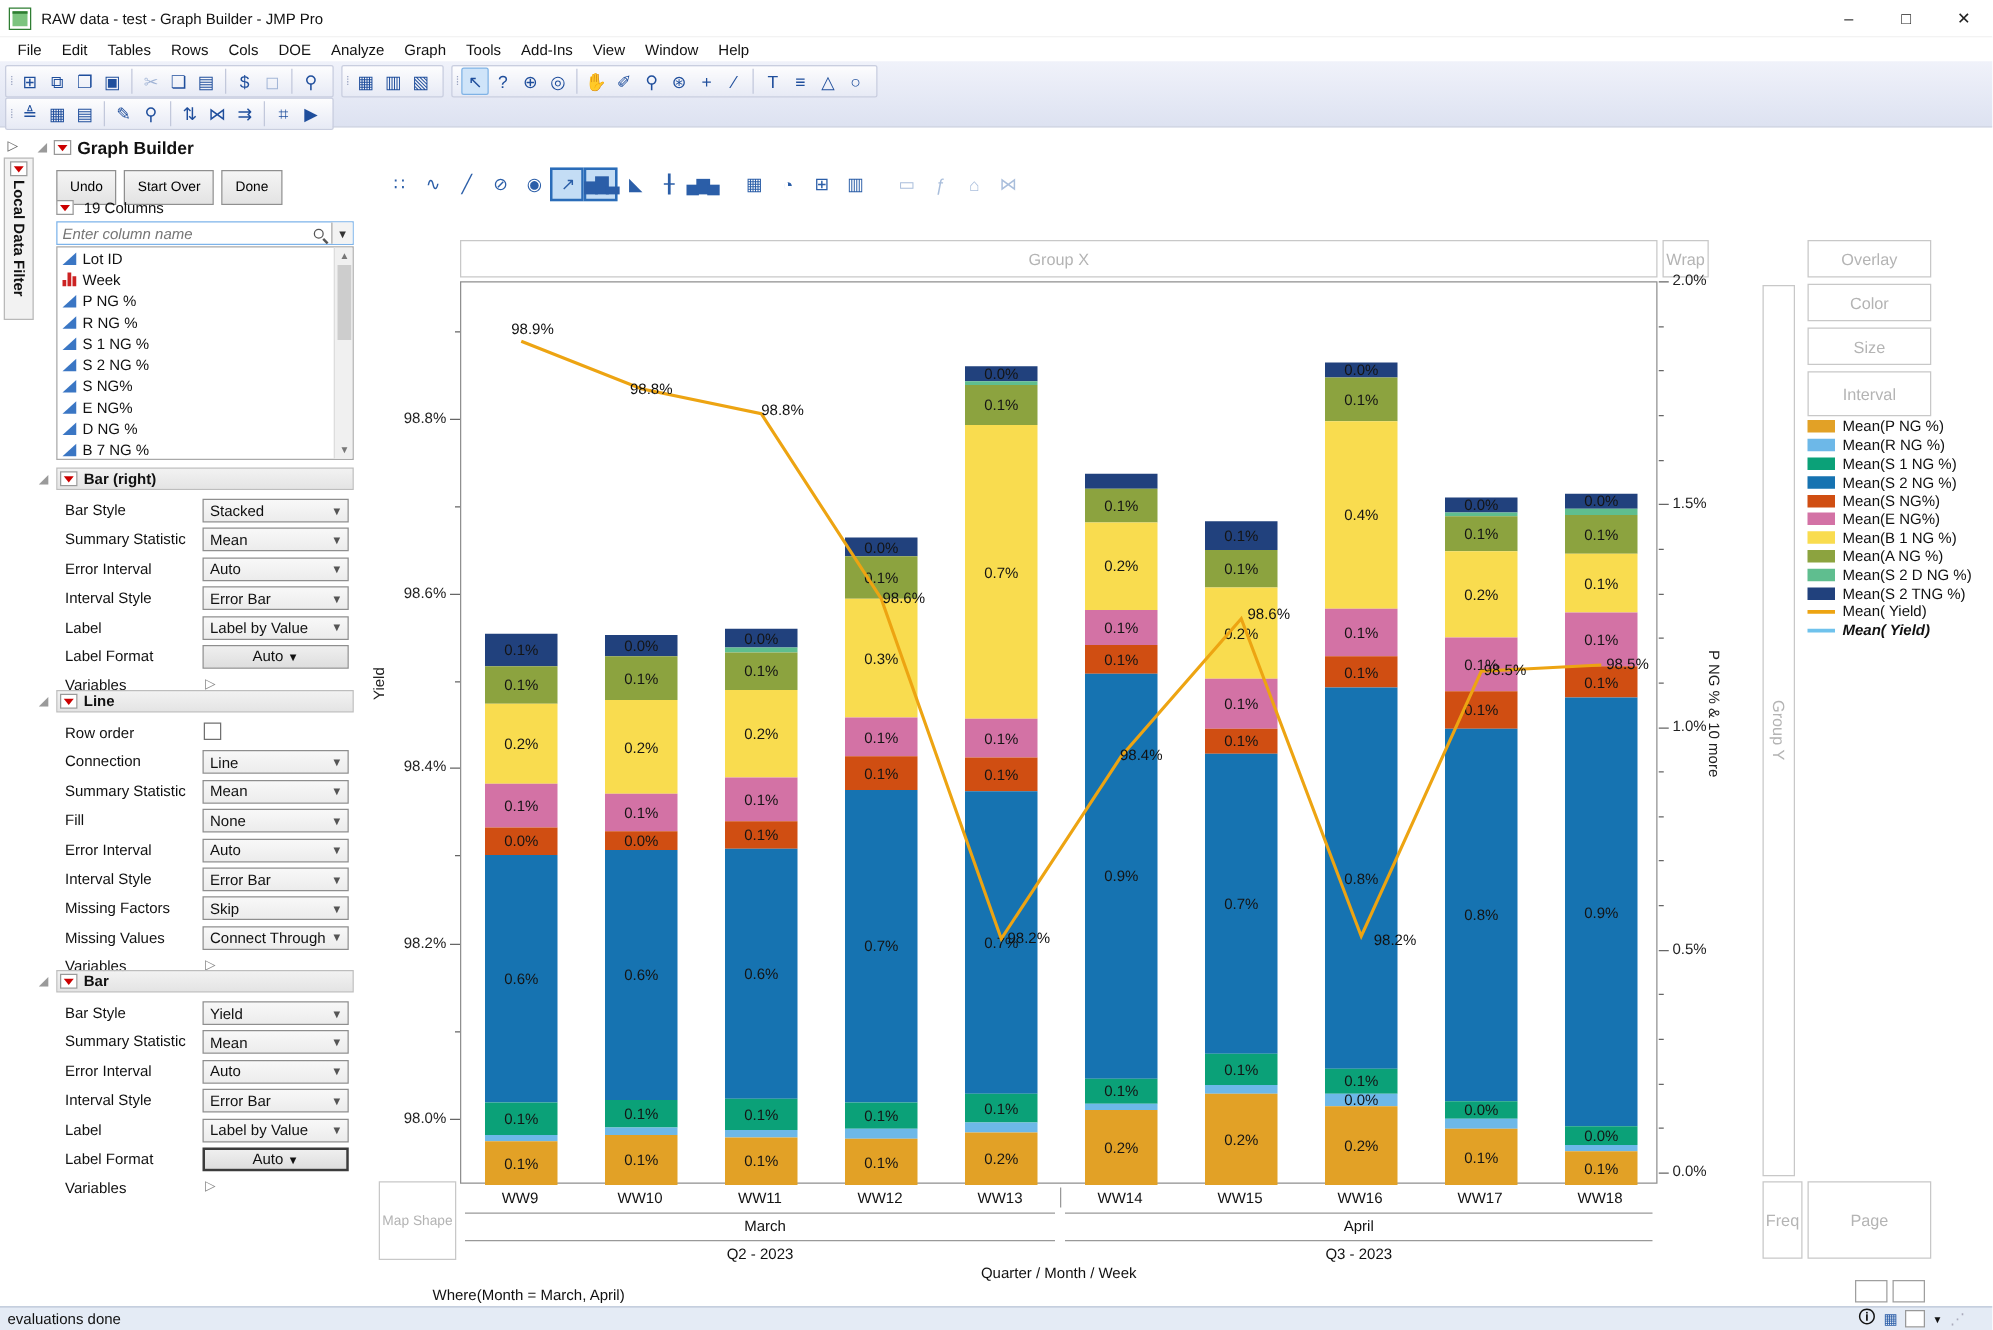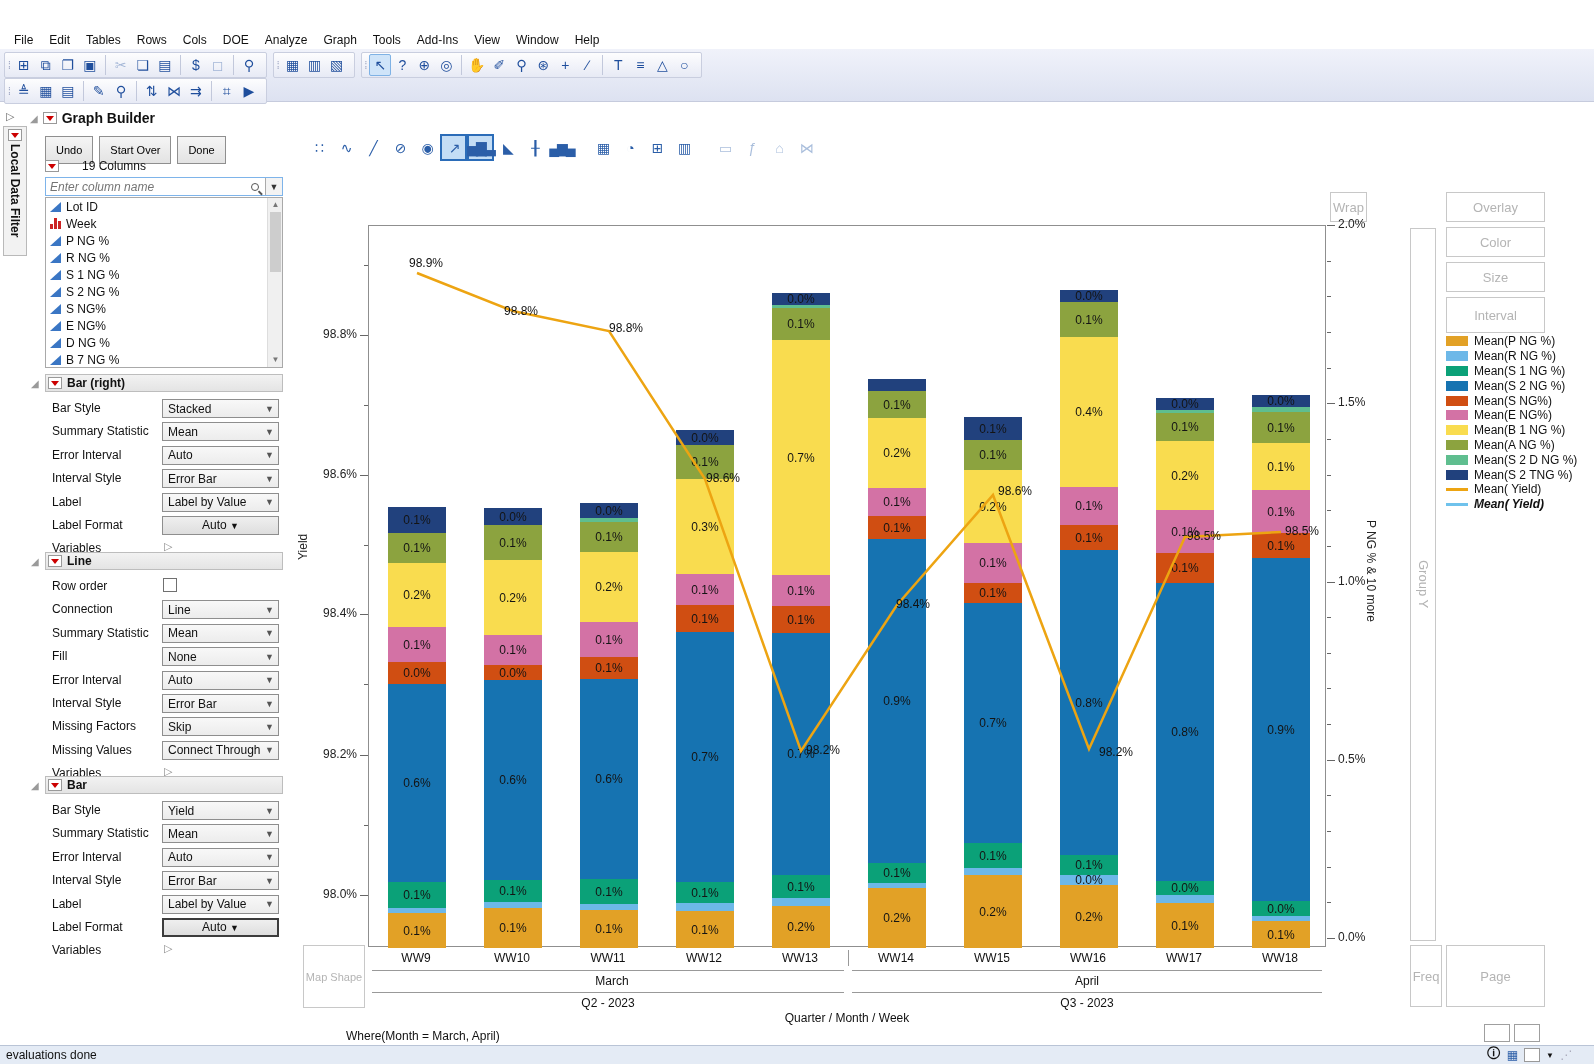--- a/index.html
+++ b/index.html
@@ -33,21 +33,21 @@
 
   .red-tri-btn { width:14px; height:12px; background:#fff; border:1px solid #999; display:inline-flex; align-items:center; justify-content:center; flex:none; }
   .red-tri-btn:before { content:""; border:4px solid transparent; border-top:5px solid #c00; margin-top:4px; }
   .gray-collapse { color:#9a9a9a; font-size:10px; }
 
   #gb-header { left:30px; top:110px; display:flex; align-items:center; gap:5px; }
   #gb-title { font-weight:bold; font-size:14px; }
 
   .btn { background:linear-gradient(#f5f5f5,#e3e3e3); border:1px solid #8f8f8f; padding:7px 10px; font-size:11px; text-align:center; }
   #undo-row { left:45px; top:136px; display:flex; gap:6px; }
-  #cols-hdr { left:45px; top:159px; display:flex; align-items:center; gap:23px; font-size:12px; }
+  #cols-hdr { left:45px; top:159px; display:flex; align-items:center; gap:8px; font-size:12px; }
 
   #col-search { left:45px; top:177px; width:238px; height:19px; border:1px solid #7eb4ea; background:#fff; display:flex; align-items:center; }
   #col-search input { border:none; outline:none; flex:1; font-style:italic; color:#777; font-size:12px; padding-left:4px; font-family:inherit; background:transparent; }
   .mag { width:8px; height:8px; border:1.5px solid #555; border-radius:50%; position:relative; flex:none; margin-right:6px; }
   .mag:after { content:""; position:absolute; width:5px; height:1.5px; background:#555; transform:rotate(45deg); left:6px; top:8px; }
   #col-search .dd { width:17px; height:17px; border-left:1px solid #aaa; display:flex; align-items:center; justify-content:center; color:#333; font-size:9px; flex:none; background:#f3f3f3; }
 
   #col-list { left:45px; top:197px; width:238px; height:171px; border:1px solid #a9a9a9; background:#fff; overflow:hidden; }
   .col-item { display:flex; align-items:center; gap:5px; height:17px; padding-left:4px; }
   .tri-cont { width:0; height:0; border-left:11px solid transparent; border-bottom:10px solid #3a76c4; }
@@ -107,20 +107,29 @@
 
   #statusbar { left:0; top:1045px; width:1594px; height:19px; background:#e4ebf5; border-top:1px solid #b9c4d6; display:flex; align-items:center; padding:0 6px; }
   #status-icons { margin-left:auto; display:flex; align-items:center; gap:6px; padding-right:16px; }
   .corner-box { position:absolute; width:26px; height:18px; border:1px solid #9f9f9f; background:#fff; top:1024px; }
 </style>
 </head>
 <body>
 
 <div id="page">
 
+  <div class="abs" id="titlebar">
+    <div id="jmp-icon"></div>
+    <span>RAW data - test - Graph Builder - JMP Pro</span>
+    <div class="wbtns">
+      <div class="wbtn">–</div>
+      <div class="wbtn">□</div>
+      <div class="wbtn">✕</div>
+    </div>
+  </div>
 
   <div class="abs" id="menubar">
       <span class="menu-item">File</span>
       <span class="menu-item">Edit</span>
       <span class="menu-item">Tables</span>
       <span class="menu-item">Rows</span>
       <span class="menu-item">Cols</span>
       <span class="menu-item">DOE</span>
       <span class="menu-item">Analyze</span>
       <span class="menu-item">Graph</span>
@@ -405,20 +414,23 @@
       <span class="gt  ">◔</span>
       <span class="gt  ">⊞</span>
       <span class="gt  ">▥</span>
       <span class="gt-gap"></span>
       <span class="gt  dis">▭</span>
       <span class="gt  dis">ƒ</span>
       <span class="gt  dis">⌂</span>
       <span class="gt  dis">⋈</span>
     </div>
 
+  <div class="zone" id="zone-group-x" style="left:368px;top:192px;width:958px;height:30px;">
+      <span>Group X</span>
+    </div>
   <div class="zone" id="zone-wrap" style="left:1330px;top:192px;width:37px;height:30px;">
       <span>Wrap</span>
     </div>
   <div class="zone" style="left:1446px;top:192px;width:99px;height:30px;">
       <span>Overlay</span>
     </div>
   <div class="zone" style="left:1446px;top:227px;width:99px;height:30px;">
       <span>Color</span>
     </div>
   <div class="zone" style="left:1446px;top:262px;width:99px;height:30px;">

